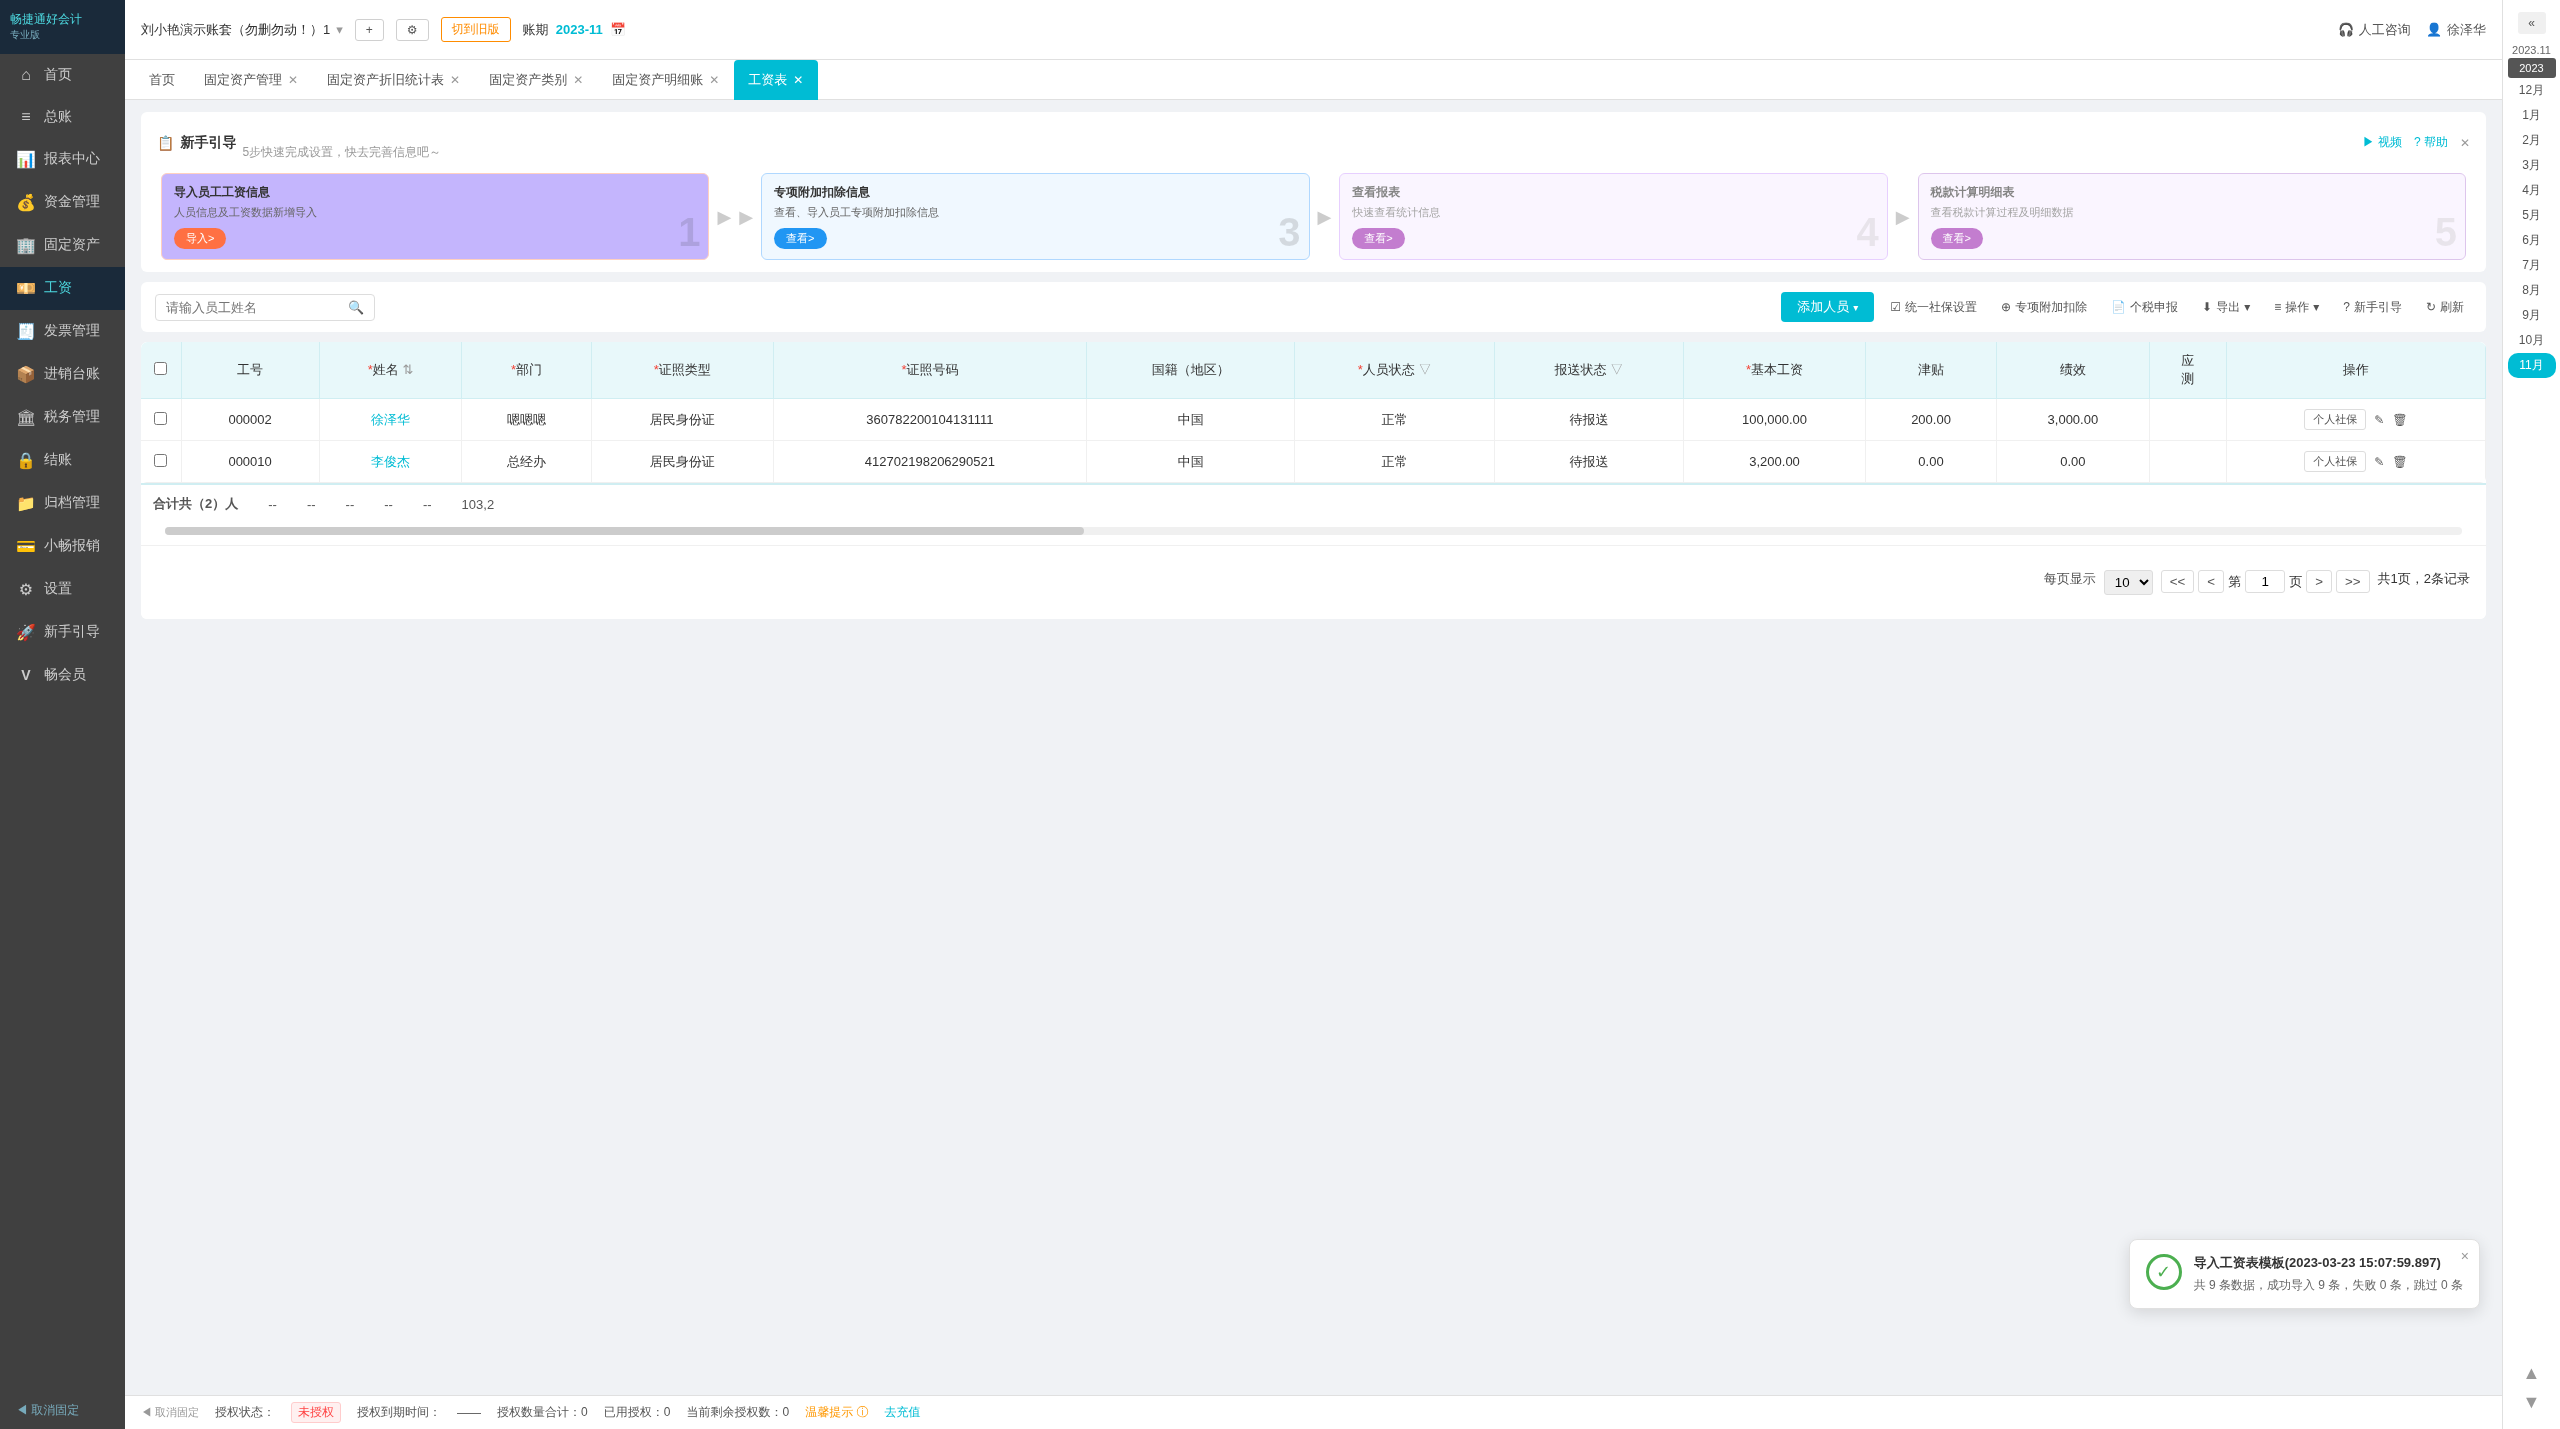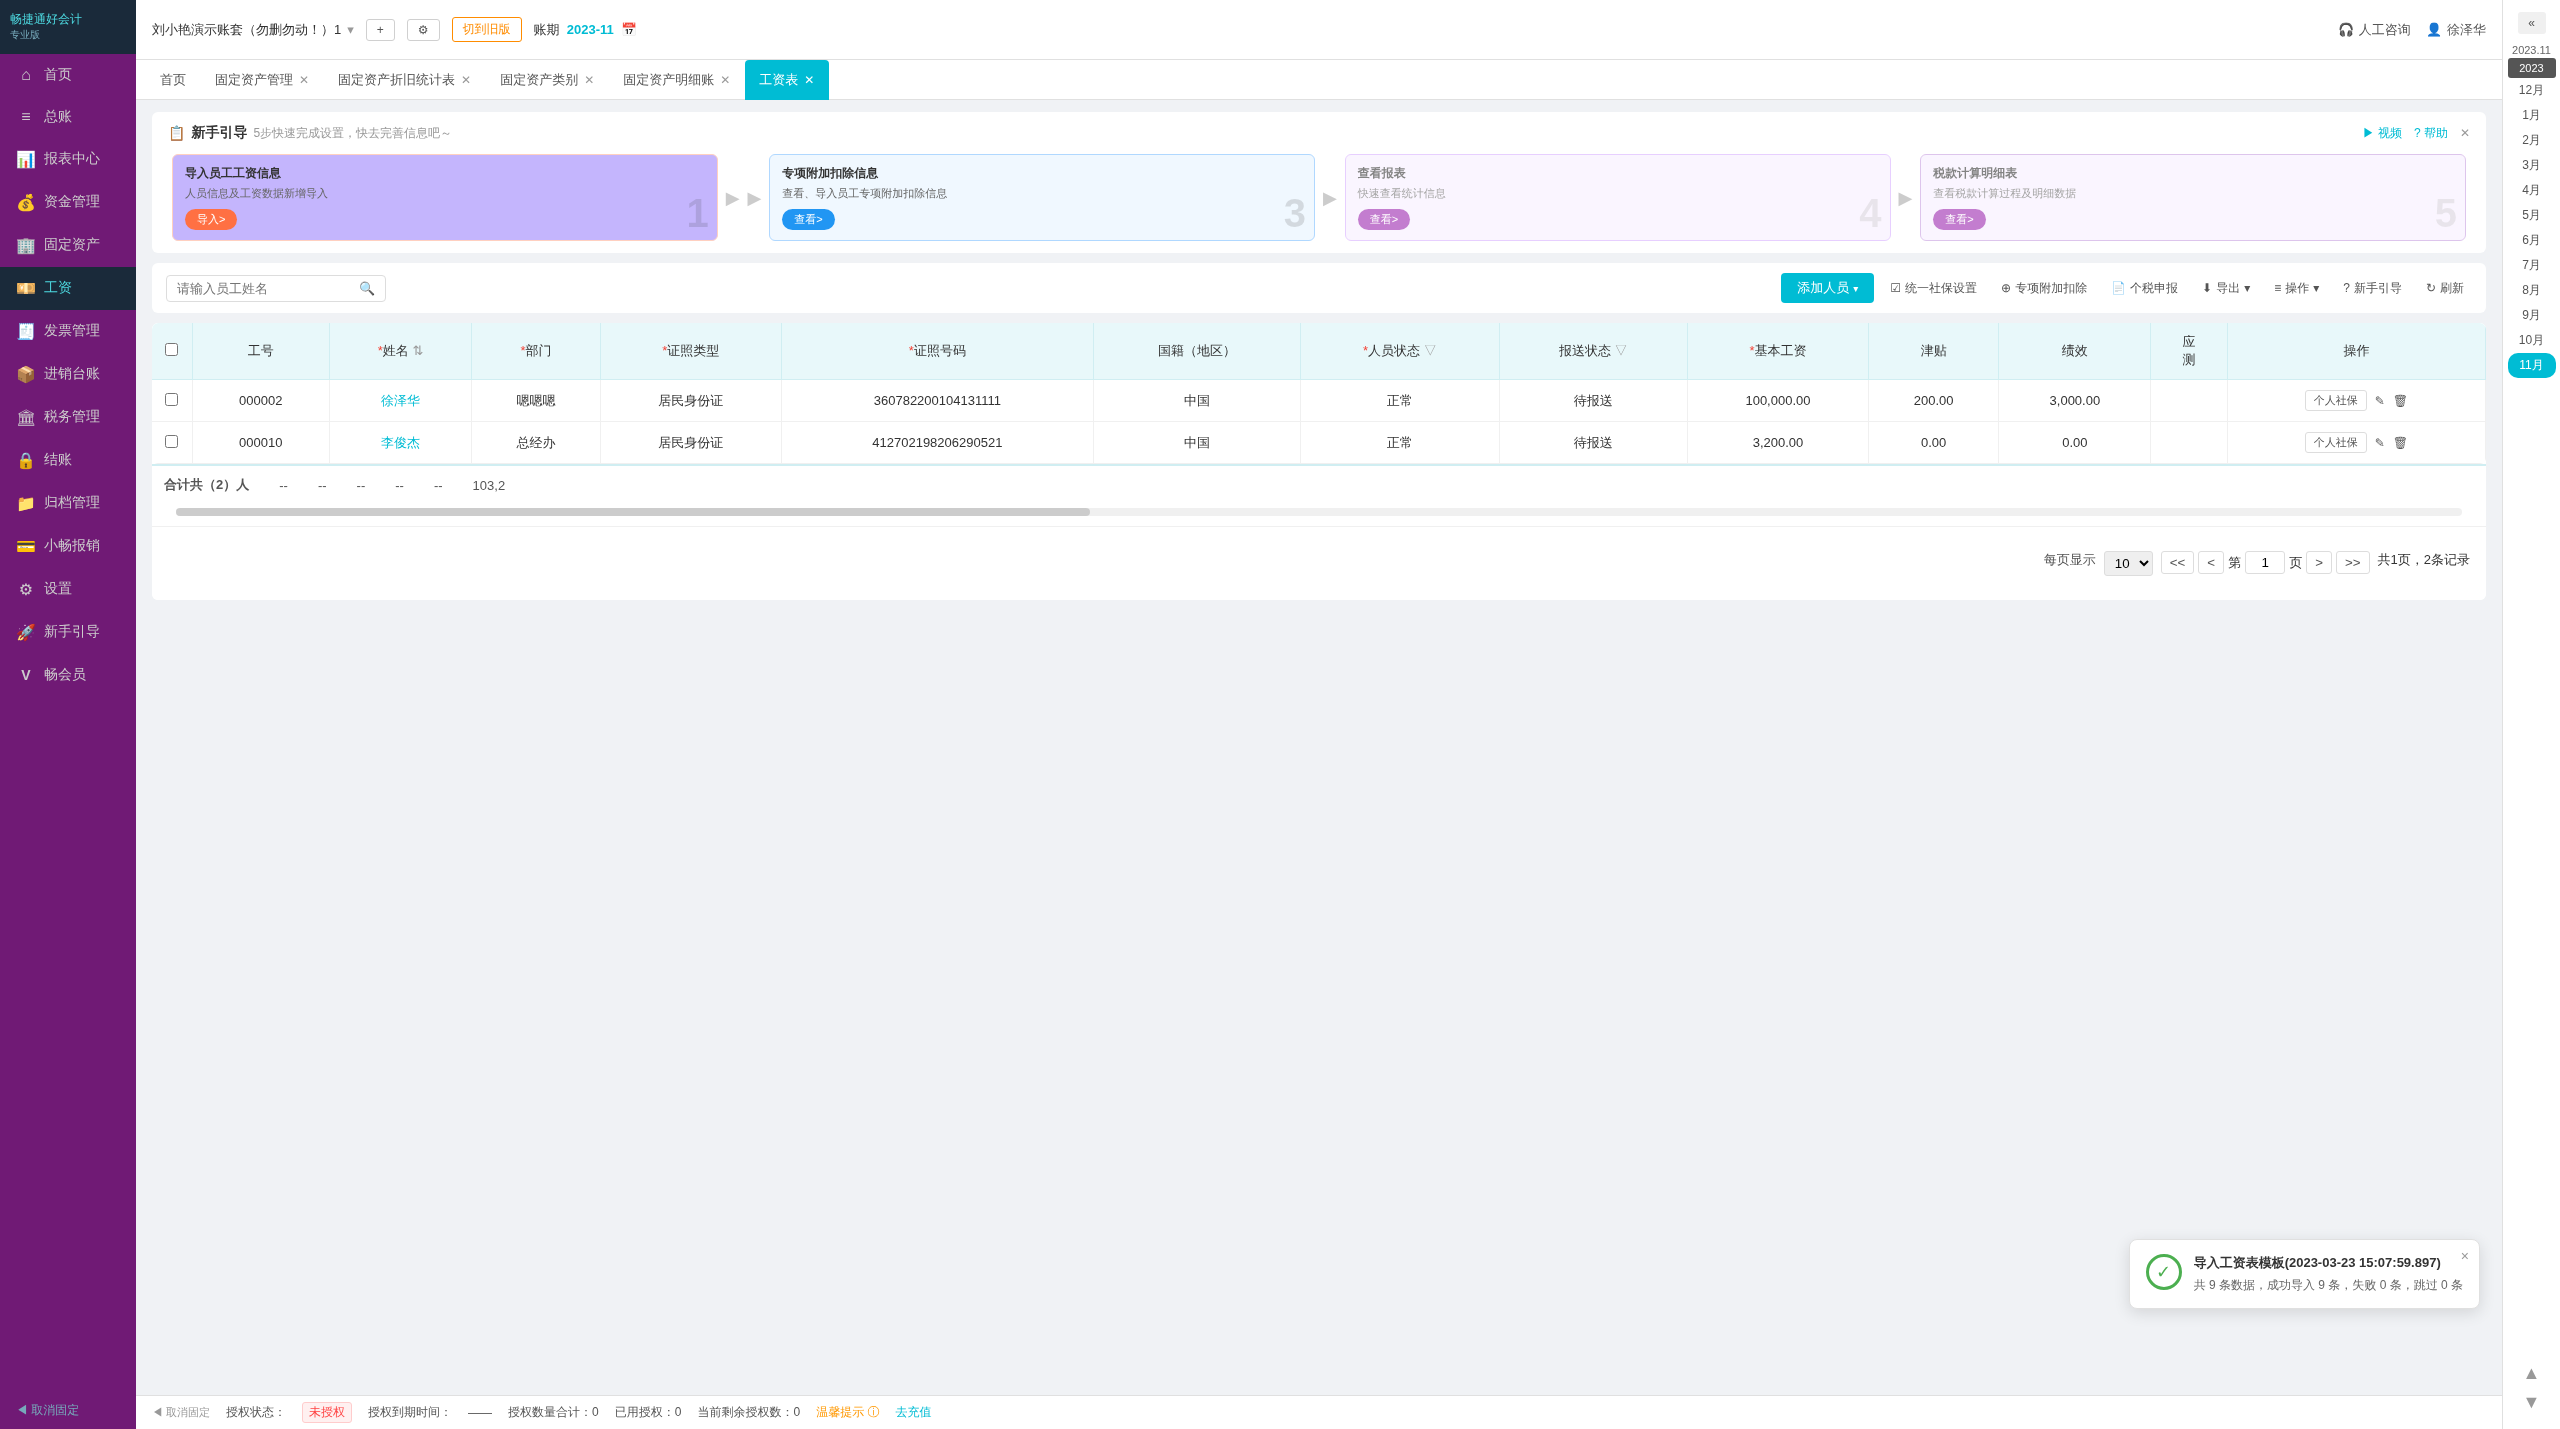--- a/index.html
+++ b/index.html
@@ -2,21 +2,21 @@
 <html><head>
   <meta charset="utf-8">
   <style>
     * { box-sizing: border-box; margin: 0; padding: 0; font-family: 'Microsoft YaHei', Arial, sans-serif; }
     body { background: #f0f2f5; font-size: 13px; color: #333; overflow: hidden; }
 
     
     .app-container { display: flex; height: 100vh; width: 100vw; }
 
     
-    .sidebar { width: 136px; background: #701a75; display: flex; flex-direction: column; color: #fff; flex-shrink: 0; }
+    .sidebar { width: 125px; background: #404040; display: flex; flex-direction: column; color: #fff; flex-shrink: 0; }
     .sidebar-logo { padding: 12px 10px; background: #1a2a3a; display: flex; align-items: center; gap: 6px; }
     .sidebar-logo-text { font-size: 12px; color: #4dd9e0; line-height: 1.3; }
     .sidebar-logo-sub { font-size: 10px; color: #7ab; }
     .sidebar-item { display: flex; align-items: center; gap: 8px; padding: 12px 16px; cursor: pointer; color: #ccc; font-size: 14px; }
     .sidebar-item.active { background: #1a2a3a; color: #4dd9e0; }
     .sidebar-item .icon { font-size: 16px; width: 20px; text-align: center; }
     .sidebar-bottom { margin-top: auto; padding: 10px 16px; font-size: 12px; color: #7ab; cursor: pointer; }
 
     
     .main-area { flex: 1; display: flex; flex-direction: column; overflow: hidden; }
@@ -259,21 +259,21 @@
       </div>
     </div>
 
     <div class="page-content">
 
       <div class="guide-wrapper">
         <div class="guide-header-row">
           <div class="guide-header-title">
             <span>📋</span>
             <span>新手引导</span>
-            <span style="font-size:12px;color:#999;font-weight:normal;">5步快速完成设置，快去完善信息吧～</span>
+            <span style="font-size:12px;color:#999;font-weight:normal;margin-top:20px;">5步快速完成设置，快去完善信息吧～</span>
           </div>
           <div class="guide-header-links">
             <span>
               <span>▶</span>
               <span>视频</span>
             </span>
             <span>
               <span>?</span>
               <span>帮助</span>
             </span>

